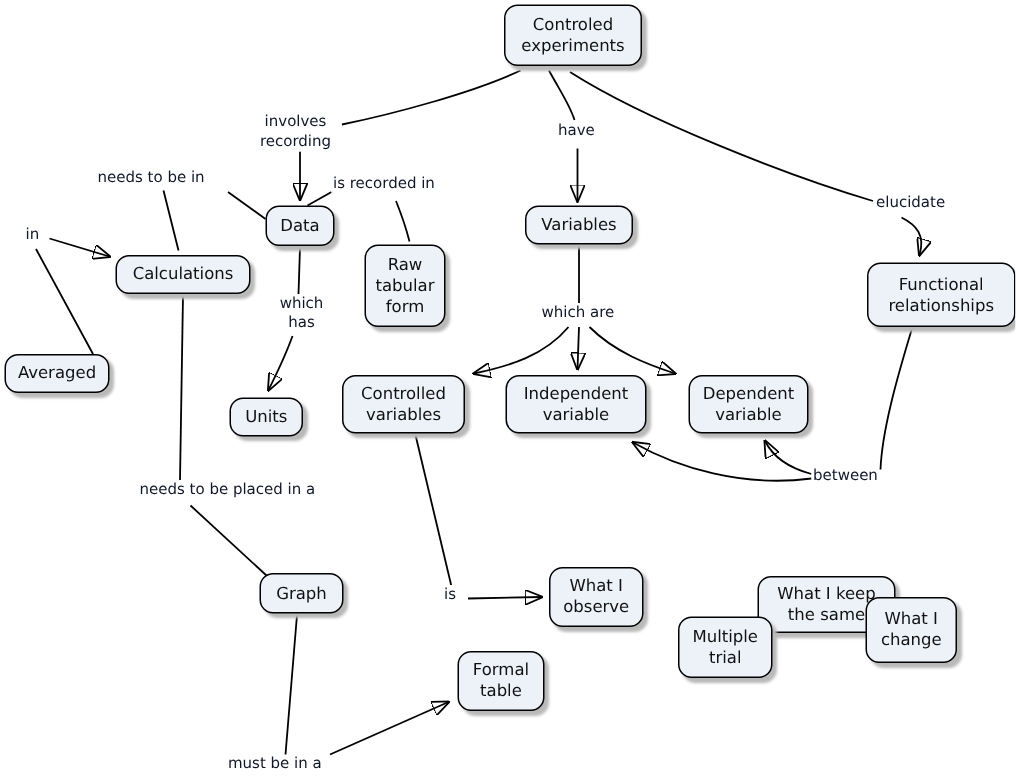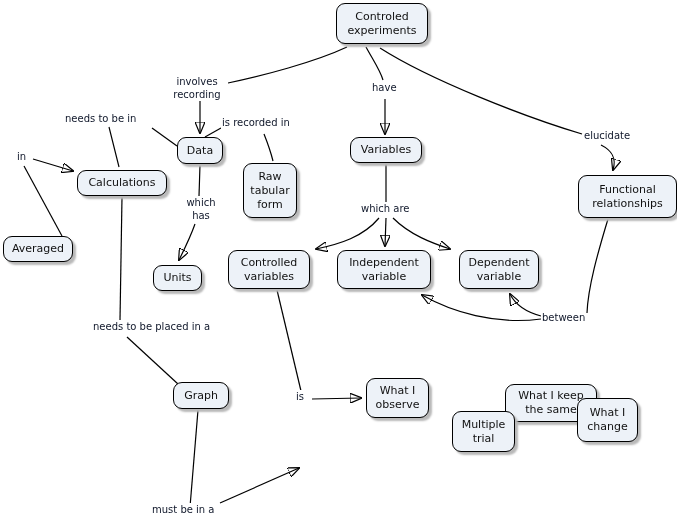--- a/index.html
+++ b/index.html
@@ -139,14 +139,16 @@
 relationships</div>
   <div class="node" id="node-graph" style="left:173px; top:382px; width:56px; height:27px;">Graph</div>
   <div class="node" id="node-what-i-observe" style="left:366px; top:378px; width:63px; height:40px;">What I
 observe</div>
   <div class="node" id="node-multiple-trial" style="left:452px; top:411px; width:63px; height:41px;">Multiple
 trial</div>
   <div class="node" id="node-what-i-keep-the-same" style="left:505px; top:384px; width:92px; height:38px;">What I keep
 the same</div>
   <div class="node" id="node-what-i-change" style="left:577px; top:398px; width:61px; height:44px;">What I
 change</div>
+  <div class="node" id="node-formal-table" style="left:305px; top:434px; width:58px; height:40px;">Formal
+table</div>
 
 </div>
 
 </body></html>

